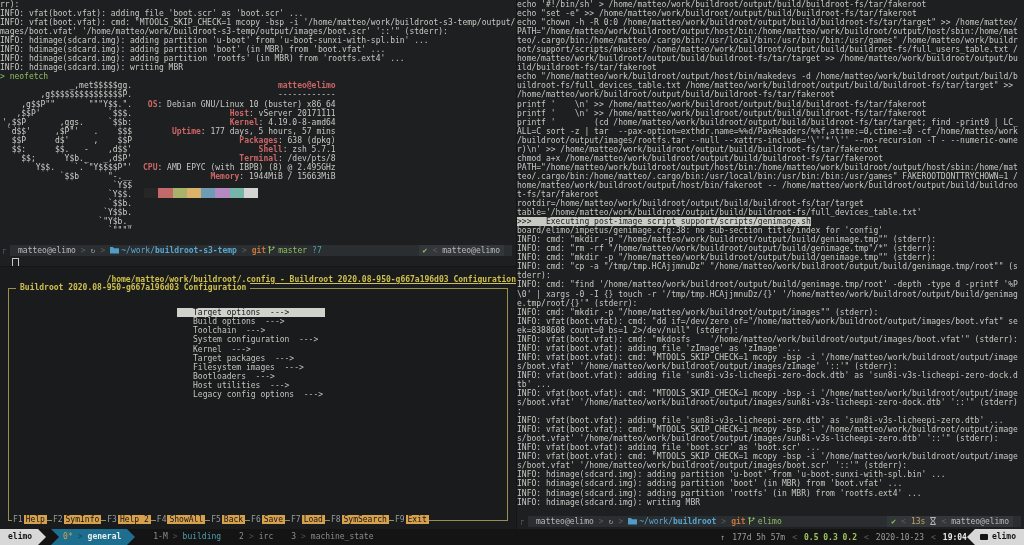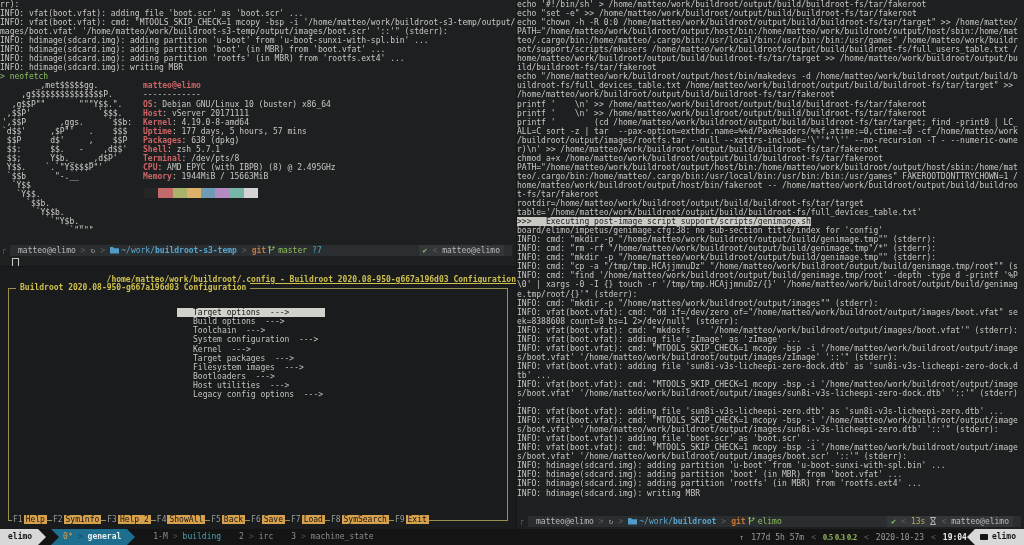--- a/index.html
+++ b/index.html
@@ -8,21 +8,21 @@
        font-size:8px;color:#c8c8c2;}
   .screen{position:absolute;left:0;top:0;width:864px;height:545px;background:#141516;}
   .pane{position:absolute;background:#1d1f21;overflow:hidden;}
   #pane-left-top{left:0;top:0;width:516px;height:266px;}
   #pane-left-bottom{left:0;top:267px;width:516px;height:262px;background:#191b1c;}
   #pane-right{left:517px;top:0;width:507px;height:529px;}
   .tline{white-space:pre;line-height:9.05px;height:9.05px;overflow:hidden;}
   .promptline{white-space:pre;line-height:9.05px;height:9.05px;color:#8fbf5f;}
   .promptline .cmd{color:#8fbf5f;}
   
-  .nf{position:relative;height:160px;}
+  .nf{position:relative;height:160px;text-align:right;}
   .nf-art{position:absolute;left:2px;top:0;margin:0;white-space:pre;line-height:9.05px;color:#cfcfca;}
   .nf-info{position:absolute;left:143px;top:0;}
   .nf-row{white-space:pre;line-height:9.05px;height:9.05px;}
   .nf-user{color:#cc6666;font-weight:bold;}
   .nf-sep{color:#cfcfca;}
   .nf-label{color:#cc6666;font-weight:bold;}
   .palette{position:absolute;left:144px;top:107px;font-size:0;}
   .palette .swatch{display:inline-block;width:14.3px;height:10px;}
   
   .pbar{position:absolute;height:11px;background:#2b2e30;display:flex;align-items:center;
@@ -74,21 +74,21 @@
                border-top:8px solid transparent;border-bottom:8px solid transparent;
                border-left:8px solid #141414;}
   .twin-idx{color:#d7a04d;}
   .twin-sep{color:#0f4a60;}
   .twin-name{color:#eef0ee;font-weight:bold;}
   .twin{display:flex;gap:5px;align-items:center;margin-left:18px;color:#8a8d8a;line-height:16px;}
   .twin .sep{color:#4a4d4a;}
   .twin .nm{color:#8a8d8a;}
   .twin.activity .nm{color:#4ea1b3;}
   .tright{margin-left:auto;display:flex;align-items:center;gap:7px;color:#9a9d9a;}
-  .t-load{color:#9ec45f;font-weight:bold;font-family:Liberation Serif, serif;}
+  .t-load{color:#9ec45f;font-weight:bold;}
   .t-time{color:#eaeaea;font-weight:bold;}
   .t-dim{color:#5a5e5a;}
   .tseg-session{background:#d8d8d8;color:#141414;font-weight:bold;height:16px;line-height:16px;
                 padding:0 8px 0 5px;display:flex;align-items:center;gap:4px;}
   .mon-icon{display:inline-block;width:8px;height:6px;background:#141414;border-radius:1px;}
 </style>
 </head>
 <body>
 
 <div class="screen">
@@ -251,20 +251,21 @@
         <div class="tline">rootdir=/home/matteo/work/buildroot/output/build/buildroot-fs/tar/target</div>
         <div class="tline">table='/home/matteo/work/buildroot/output/build/buildroot-fs/full_devices_table.txt'</div>
       </div>
     <div style="height:9.05px;"><span class="hl">&gt;&gt;&gt;   Executing post-image script support/scripts/genimage.sh</span></div>
     <div>
         <div class="tline">board/elimo/impetus/genimage.cfg:38: no sub-section title/index for 'config'</div>
         <div class="tline">INFO: cmd: "mkdir -p "/home/matteo/work/buildroot/output/build/genimage.tmp"" (stderr):</div>
         <div class="tline">INFO: cmd: "rm -rf "/home/matteo/work/buildroot/output/build/genimage.tmp"/*" (stderr):</div>
         <div class="tline">INFO: cmd: "mkdir -p "/home/matteo/work/buildroot/output/build/genimage.tmp"" (stderr):</div>
         <div class="tline">INFO: cmd: "cp -a "/tmp/tmp.HCAjjmnuDz" "/home/matteo/work/buildroot/output/build/genimage.tmp/root"" (s</div>
+        <div class="tline">tderr):</div>
         <div class="tline">INFO: cmd: "find '/home/matteo/work/buildroot/output/build/genimage.tmp/root' -depth -type d -printf '%P</div>
         <div class="tline">\0' | xargs -0 -I {} touch -r '/tmp/tmp.HCAjjmnuDz/{}' '/home/matteo/work/buildroot/output/build/genimag</div>
         <div class="tline">e.tmp/root/{}'" (stderr):</div>
         <div class="tline">INFO: cmd: "mkdir -p "/home/matteo/work/buildroot/output/images"" (stderr):</div>
         <div class="tline">INFO: vfat(boot.vfat): cmd: "dd if=/dev/zero of="/home/matteo/work/buildroot/output/images/boot.vfat" se</div>
         <div class="tline">ek=8388608 count=0 bs=1 2&gt;/dev/null" (stderr):</div>
         <div class="tline">INFO: vfat(boot.vfat): cmd: "mkdosfs    '/home/matteo/work/buildroot/output/images/boot.vfat'" (stderr):</div>
         <div class="tline">INFO: vfat(boot.vfat): adding file 'zImage' as 'zImage' ...</div>
         <div class="tline">INFO: vfat(boot.vfat): cmd: "MTOOLS_SKIP_CHECK=1 mcopy -bsp -i '/home/matteo/work/buildroot/output/image</div>
         <div class="tline">s/boot.vfat' '/home/matteo/work/buildroot/output/images/zImage' '::'" (stderr):</div>

